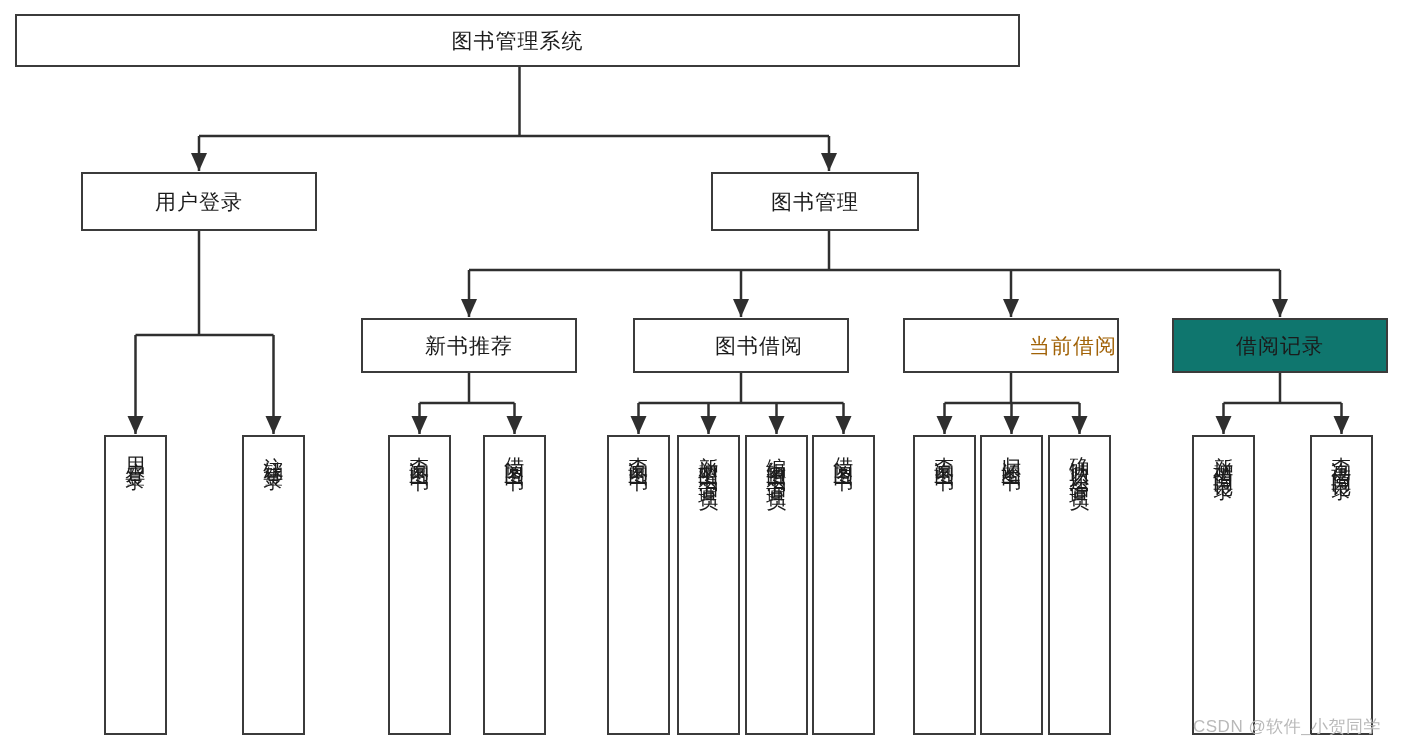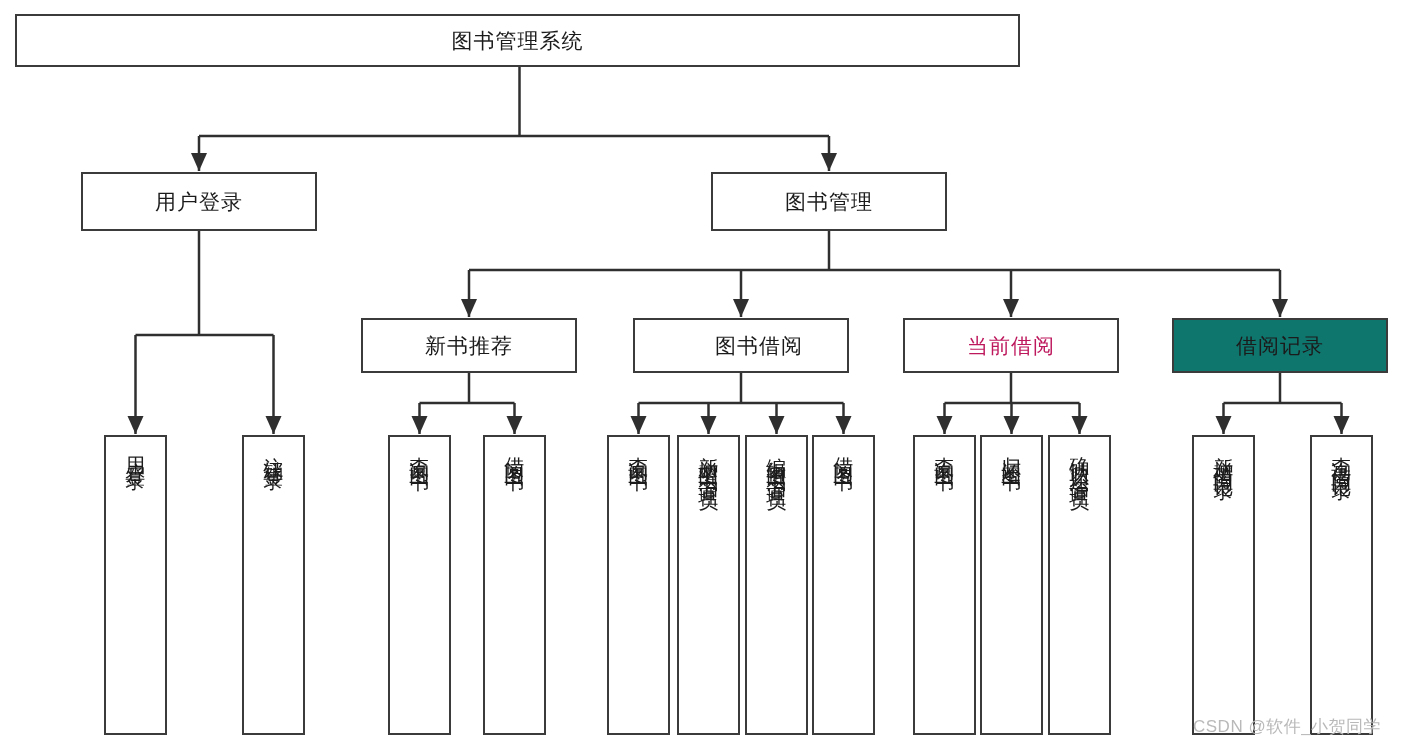--- a/index.html
+++ b/index.html
@@ -123,36 +123,36 @@
       <line x1="1341.5" y1="403" x2="1341.5" y2="434" stroke="#2f2f2f" stroke-width="2.5"></line>
       <path d="M 1333.5 416 L 1349.5 416 L 1341.5 434 Z" fill="#2f2f2f"></path>
     </svg>
   <div id="nodes">
       <div class="node h" style="left: 15px; top: 14px; width: 1005px; height: 53px; border-color: rgb(59, 59, 59); background: rgb(255, 255, 255); color: rgb(27, 27, 27);">
         <span class="lbl">图书管理系统</span>
       </div>
       <div class="node h" style="left: 81px; top: 172px; width: 236px; height: 59px; border-color: rgb(59, 59, 59); background: rgb(255, 255, 255); color: rgb(27, 27, 27);">
         <span class="lbl">用户登录</span>
       </div>
-      <div class="node h" style="left: 711px; top: 172px; width: 236px; height: 59px; border-color: rgb(59, 59, 59); background: rgb(255, 255, 255); color: rgb(27, 27, 27);">
+      <div class="node h" style="left: 711px; top: 172px; width: 208px; height: 59px; border-color: rgb(59, 59, 59); background: rgb(255, 255, 255); color: rgb(27, 27, 27);">
         <span class="lbl">图书管理</span>
       </div>
       <div class="node v" style="left: 104px; top: 435px; width: 63px; height: 300px; border-color: rgb(59, 59, 59); background: rgb(255, 255, 255); color: rgb(27, 27, 27);">
         <span class="lbl">用户登录</span>
       </div>
       <div class="node v" style="left: 242px; top: 435px; width: 63px; height: 300px; border-color: rgb(59, 59, 59); background: rgb(255, 255, 255); color: rgb(27, 27, 27);">
         <span class="lbl">注销登录</span>
       </div>
       <div class="node h" style="left: 361px; top: 318px; width: 216px; height: 55px; border-color: rgb(59, 59, 59); background: rgb(255, 255, 255); color: rgb(27, 27, 27); text-align: right;">
         <span class="lbl">新书推荐</span>
       </div>
       <div class="node h" style="left: 633px; top: 318px; width: 216px; height: 55px; border-color: rgb(59, 59, 59); background: rgb(255, 255, 255); color: rgb(27, 27, 27); padding-left: 36px;">
         <span class="lbl">图书借阅</span>
       </div>
-      <div class="node h" style="left: 903px; top: 318px; width: 216px; height: 55px; border-color: rgb(59, 59, 59); background: rgb(255, 255, 255); color: #be185d;">
+      <div class="node h" style="left: 903px; top: 318px; width: 216px; height: 55px; border-color: rgb(59, 59, 59); background: rgb(255, 255, 255); color: #a16207; justify-content: flex-end;">
         <span class="lbl">当前借阅</span>
       </div>
       <div class="node h" style="left: 1172px; top: 318px; width: 216px; height: 55px; border-color: rgb(59, 59, 59); background: #0f766e; color: rgb(27, 27, 27);">
         <span class="lbl">借阅记录</span>
       </div>
       <div class="node v" style="left: 388px; top: 435px; width: 63px; height: 300px; border-color: rgb(59, 59, 59); background: rgb(255, 255, 255); color: rgb(27, 27, 27);">
         <span class="lbl">查询图书</span>
       </div>
       <div class="node v" style="left: 483px; top: 435px; width: 63px; height: 300px; border-color: rgb(59, 59, 59); background: rgb(255, 255, 255); color: rgb(27, 27, 27);">
         <span class="lbl">借阅图书</span>

